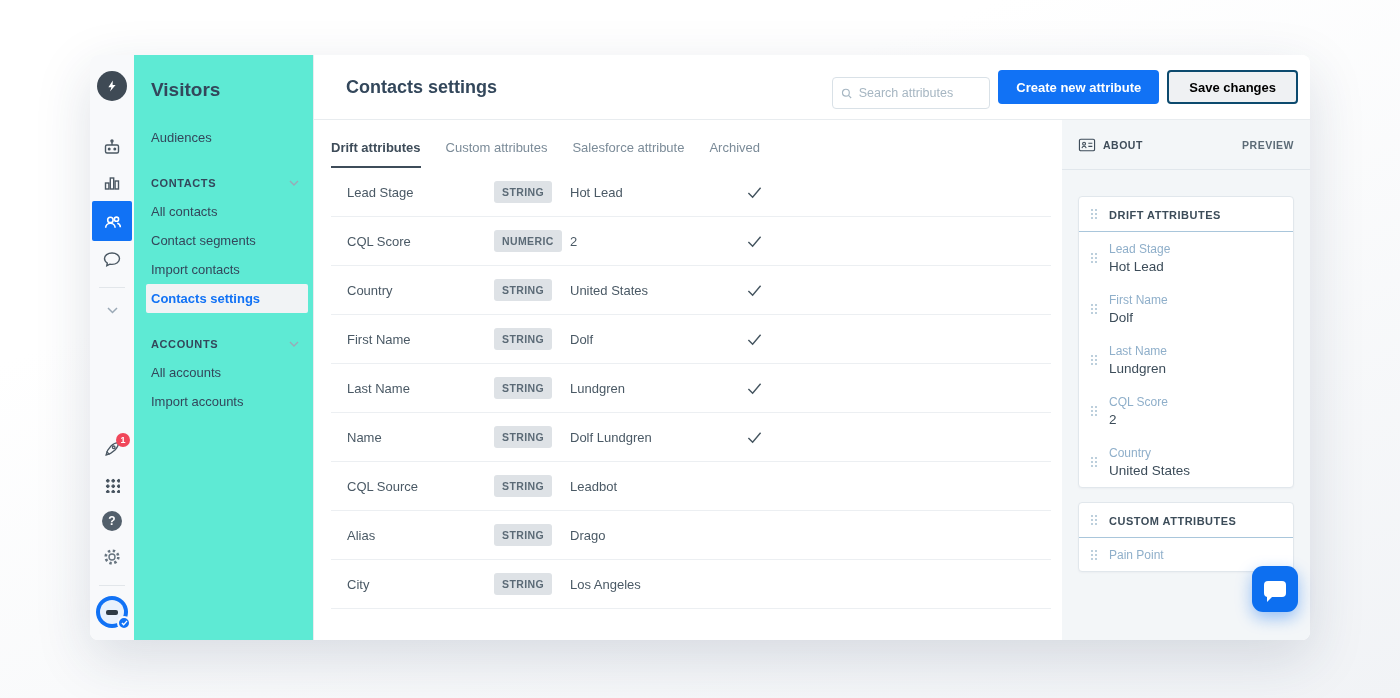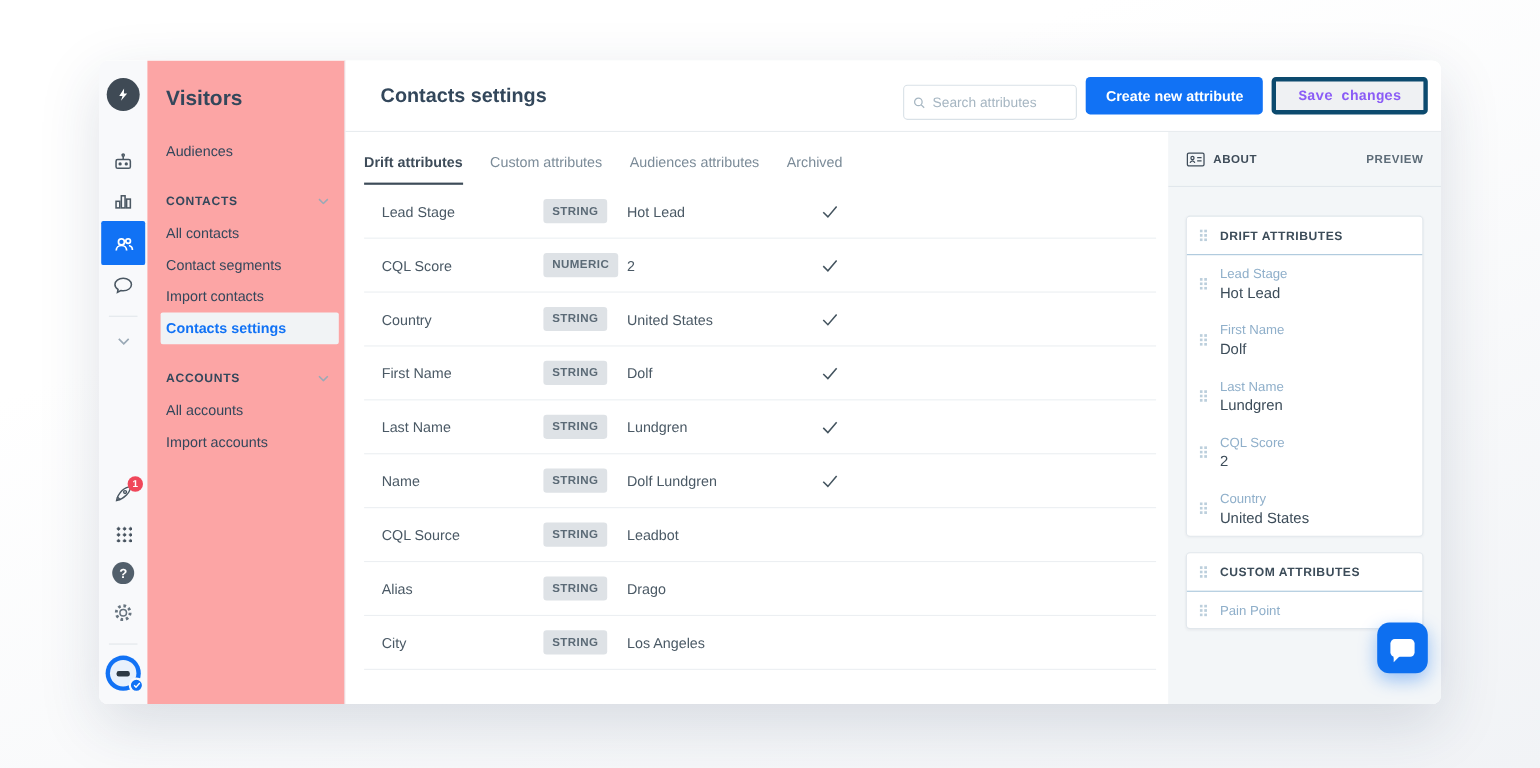--- a/index.html
+++ b/index.html
@@ -31,21 +31,21 @@
   .avatar { width:32px; height:32px; border-radius:50%; background:#1172f5; position:relative;
     display:flex; align-items:center; justify-content:center; margin:6px 0 12px; }
   .avatar .inner { width:24px; height:24px; border-radius:50%; background:#e8f1fc;
     display:flex; align-items:center; justify-content:center; }
   .avatar .glasses { width:12px; height:5px; background:#2d3a45; border-radius:2px; }
   .avatar .check-badge { position:absolute; right:-3px; bottom:-2px; width:14px; height:14px;
     border-radius:50%; background:#1172f5; border:2px solid #f8f9fb;
     display:flex; align-items:center; justify-content:center; }
 
   
-  .nav-panel { width:180px; background:#fca5a5; border-right:1px solid #e8ecef; flex-shrink:0;
+  .nav-panel { width:180px; background:#5eead4; border-right:1px solid #e8ecef; flex-shrink:0;
     padding-top:24px; color:#33475b; }
   .nav-title { font-size:19px; font-weight:bold; padding-left:17px; }
   .nav-item { font-size:13px; height:29px; display:flex; align-items:center; padding-left:17px; cursor:pointer; }
   .nav-item.top { margin-top:22px; }
   .nav-item.active { color:#1172f5; font-weight:bold; background:#f1f3f5; border-radius:2px;
     margin-left:12px; margin-right:5px; padding-left:5px; }
   .nav-section { font-size:11px; font-weight:bold; letter-spacing:.6px; height:29px; margin-top:16px;
     display:flex; align-items:center; justify-content:space-between; padding:0 14px 0 17px; }
 
   
@@ -54,21 +54,21 @@
     display:flex; align-items:center; padding:0 12px 0 32px; }
   .main-title { font-size:18px; font-weight:bold; color:#33475b; flex:1; }
   .search-box { width:158px; height:32px; border:1px solid #d9e1e7; border-radius:4px; background:#fff;
     display:flex; align-items:center; padding:0 8px; margin-right:8px;margin-top:12px; }
   .search-box input { border:none; outline:none; width:100%; font-size:12.5px; margin-left:6px;
     font-family:"Liberation Sans", sans-serif; color:#33475b; }
   .search-box input::placeholder { color:#a6b6c2; }
   .btn { height:34px; border:none; border-radius:4px; font-size:13px; font-weight:bold;
     font-family:"Liberation Sans", sans-serif; cursor:pointer; }
   .btn-primary { background:#1172f5; color:#fff; padding:0 18px; margin-right:8px;text-align:right; }
-  .btn-disabled { background:#eff1f3; color:#8b5cf6; border:4px solid #0c4a6e; padding:0 20px; cursor:default;font-family:Liberation Mono, monospace; }
+  .btn-disabled { background:#eff1f3; color:#000000; border:2px solid #0c4a6e; padding:0 20px; cursor:default; }
 
   .main-body { flex:1; display:flex; min-height:0; }
   .content { flex:1; background:#fff; padding:20px 12px 0 17px; min-width:0; }
 
   .tab-bar { display:flex; gap:25px; height:28px; }
   .tab { font-size:13px; color:#7b8b98; padding-bottom:10px; cursor:pointer; white-space:nowrap; }
   .tab.active { color:#3e4c59; font-weight:bold; border-bottom:2px solid #3e4c59; }
 
   .attr-table { width:720px; }
   .t-head { display:grid; grid-template-columns:147px 76px 147px auto; padding-left:16px;
@@ -232,21 +232,21 @@
       </div>
       <button class="btn btn-primary">Create new attribute</button>
       <button class="btn btn-disabled">Save changes</button>
     </div>
 
     <div class="main-body">
       <div class="content">
         <div class="tab-bar" id="tab-bar">
             <div class="tab active">Drift attributes</div>
             <div class="tab">Custom attributes</div>
-            <div class="tab">Audiences attributes</div>
+            <div class="tab">Salesforce attribute</div>
             <div class="tab">Archived</div>
           </div>
         <div class="attr-table">
           <div id="table-body">
               <div class="t-row">
                 <div class="cell-name">Lead Stage</div>
                 <div class=""><div class="type-badge" style="display: inline-block;">STRING</div></div>
                 <div class="cell-preview">Hot Lead</div>
                 <div class="cell-show">
                   <div class="">

